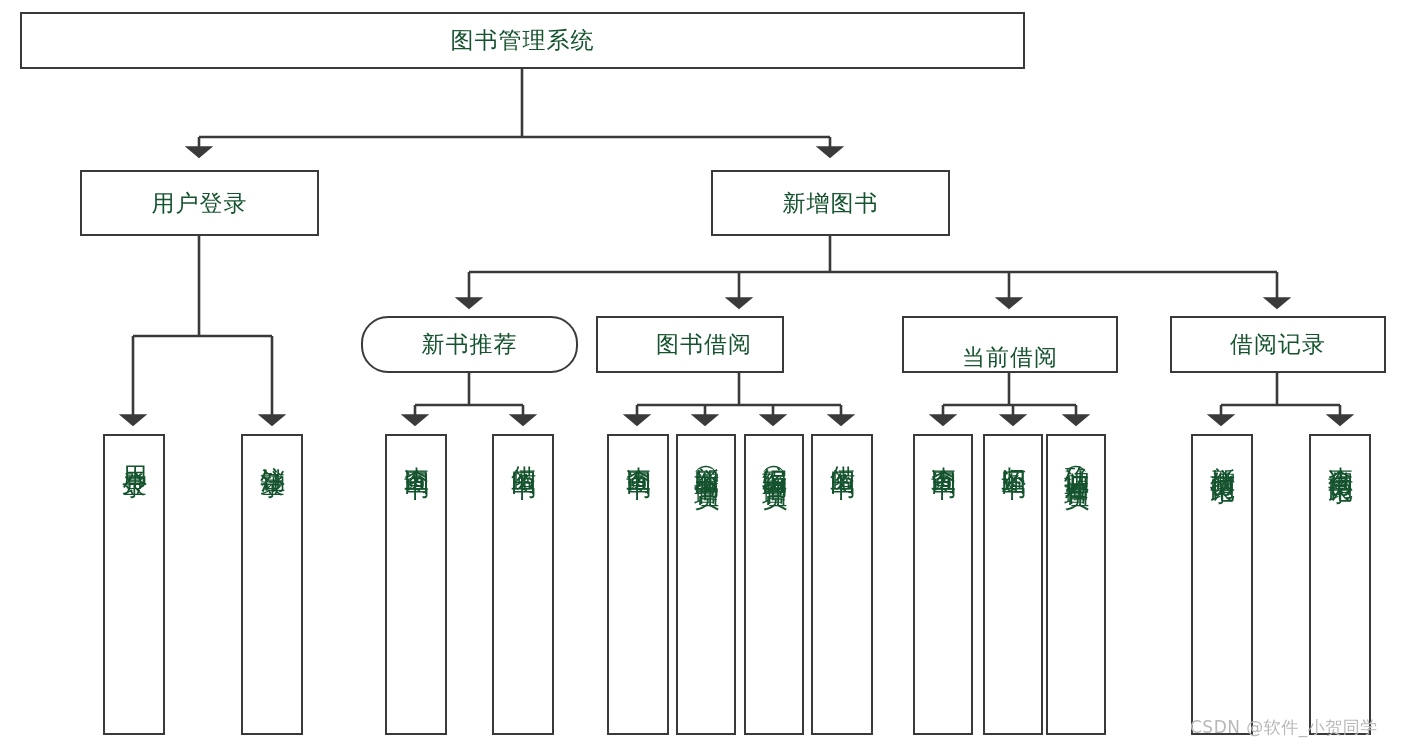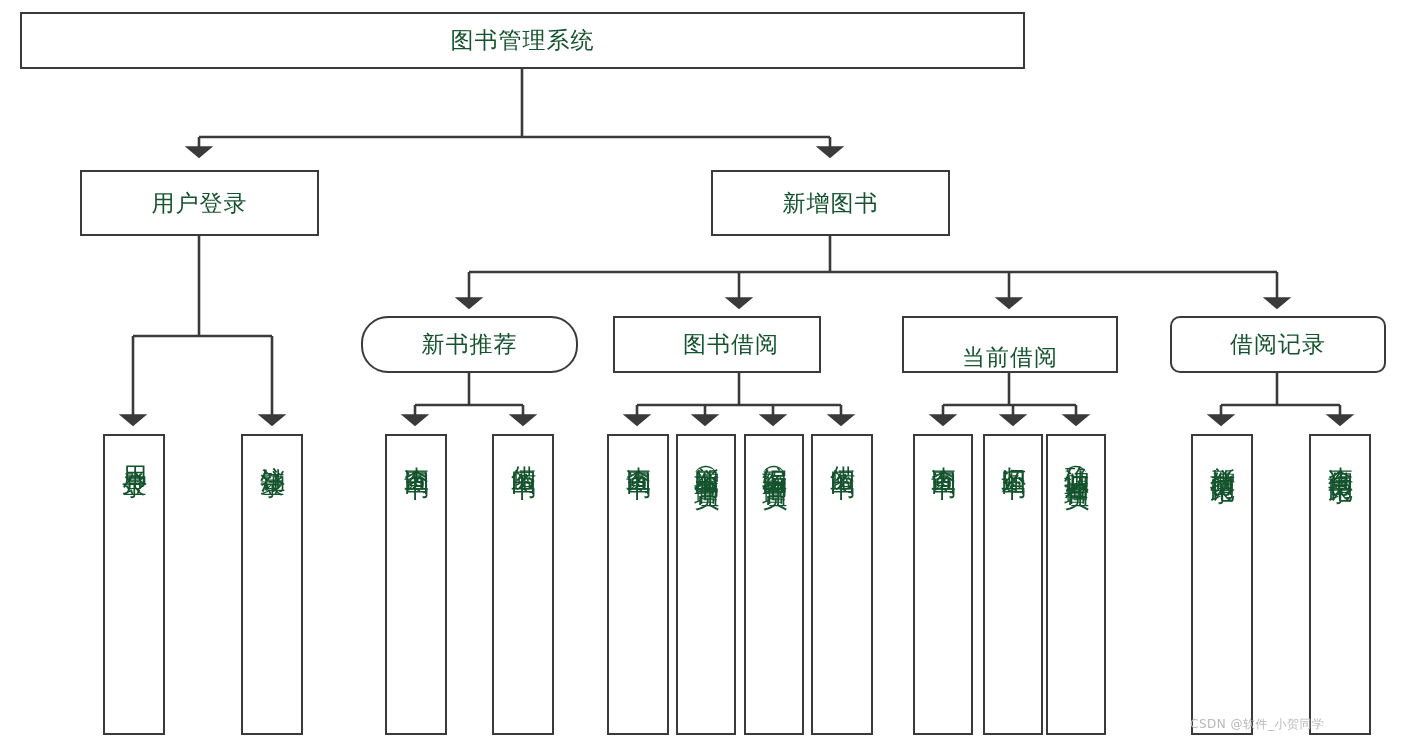--- a/index.html
+++ b/index.html
@@ -61,21 +61,21 @@
     font-size: 25px;
     line-height: 1.05;
     letter-spacing: 3px;
     white-space: nowrap;
   }
   .node.vert.tall .lbl {
     font-size: 25px;
   }
   .watermark {
     position: absolute;
-    font-size: 12px;
+    font-size: 17px;
     color: #b9b9b9;
     white-space: nowrap;
     letter-spacing: 0.5px;
     user-select: none;
   }
 </style>
 </head>
 <body>
 
 <div id="canvas">
@@ -142,29 +142,29 @@
   </div>
 
   <div class="node horiz" style="left:711px; top:170px; width:239px; height:66px;">
     <span class="lbl">新增图书</span>
   </div>
 
   <div class="node horiz" style="left:361px; top:316px; width:217px; height:57px;border-radius:27px;">
     <span class="lbl">新书推荐</span>
   </div>
 
-  <div class="node horiz" style="left:613px; top:316px; width:208px; height:57px;padding-left:28px;">
+  <div class="node horiz" style="left:596px; top:316px; width:188px; height:57px;padding-left:28px;">
     <span class="lbl">图书借阅</span>
   </div>
 
   <div class="node horiz" style="left:902px; top:316px; width:216px; height:57px;align-items:flex-end;">
     <span class="lbl">当前借阅</span>
   </div>
 
-  <div class="node horiz" style="left:1170px; top:316px; width:216px; height:57px;border-radius:10px;">
+  <div class="node horiz" style="left:1170px; top:316px; width:216px; height:57px;">
     <span class="lbl">借阅记录</span>
   </div>
 
   <div class="node vert" style="left:103px; top:434px; width:62px; height:301px;">
     <span class="lbl">用户登录</span>
   </div>
 
   <div class="node vert" style="left:241px; top:434px; width:62px; height:301px;">
     <span class="lbl">注销登录</span>
   </div>

